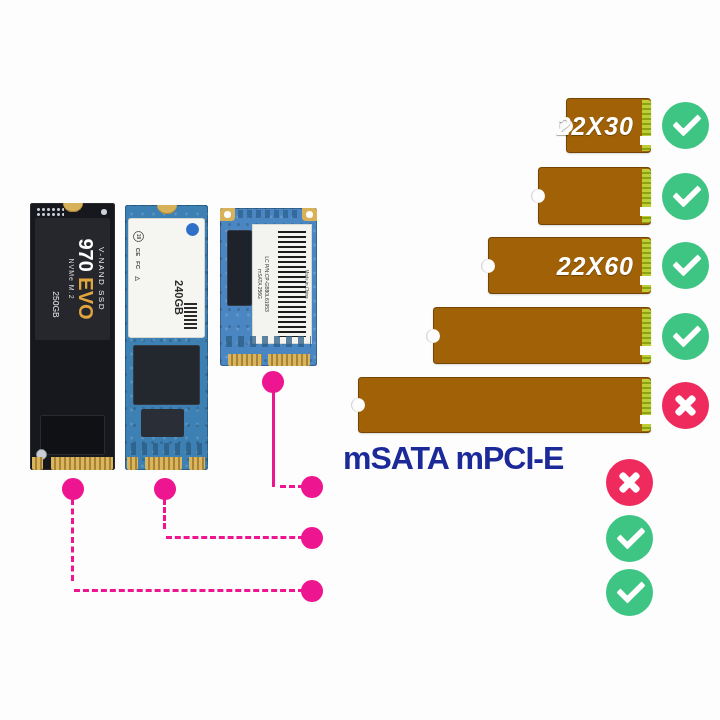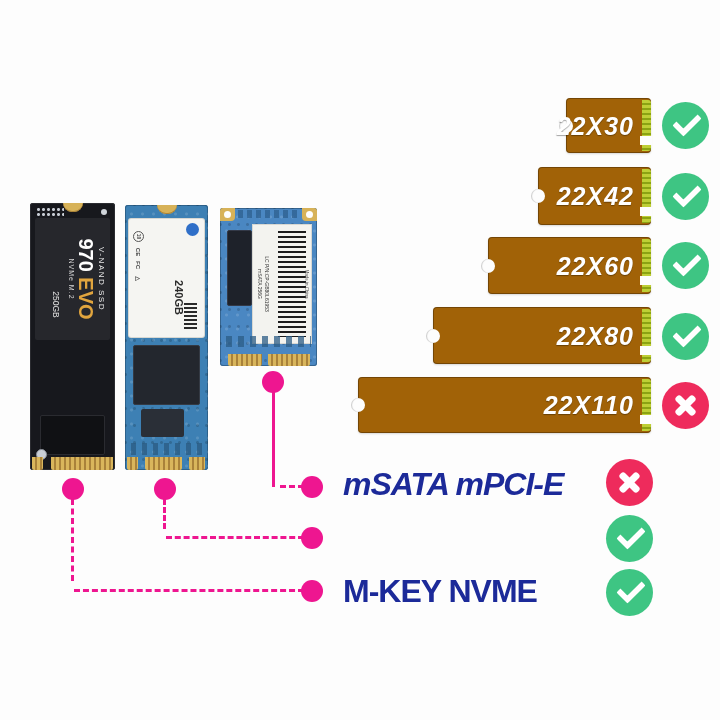--- a/index.html
+++ b/index.html
@@ -200,21 +200,20 @@
     <span class="edge">
         <span class="edge-notch"></span>
       </span>
   </div>
   <div class="status st-ok" style="left:662px;top:102px;">
       <span class="icon-check"></span>
     </div>
 
   <div class="bar" style="left:538px;top:167px;width:113px;height:58px;">
     <span class="screw-notch"></span>
-    <span class="size-label">22X42</span>
     <span class="edge">
         <span class="edge-notch"></span>
       </span>
   </div>
   <div class="status st-ok" style="left:662px;top:173px;">
       <span class="icon-check"></span>
     </div>
 
   <div class="bar" style="left:488px;top:237px;width:163px;height:57px;">
     <span class="screw-notch"></span>
@@ -222,32 +221,30 @@
     <span class="edge">
         <span class="edge-notch"></span>
       </span>
   </div>
   <div class="status st-ok" style="left:662px;top:242px;">
       <span class="icon-check"></span>
     </div>
 
   <div class="bar" style="left:433px;top:307px;width:218px;height:57px;">
     <span class="screw-notch"></span>
-    <span class="size-label">22X80</span>
     <span class="edge">
         <span class="edge-notch"></span>
       </span>
   </div>
   <div class="status st-ok" style="left:662px;top:313px;">
       <span class="icon-check"></span>
     </div>
 
   <div class="bar" style="left:358px;top:377px;width:293px;height:56px;">
     <span class="screw-notch"></span>
-    <span class="size-label">22X110</span>
     <span class="edge">
         <span class="edge-notch"></span>
       </span>
   </div>
   <div class="status st-no" style="left:662px;top:382px;">
       <span class="icon-cross-a"></span>
       <span class="icon-cross-b"></span>
     </div>
 
   <div class="pdot" style="left:62px;top:478px;"></div>
@@ -259,28 +256,27 @@
   <div class="pdot" style="left:301px;top:476px;"></div>
 
   <div class="vdash" style="left:163px;top:499px;height:30px;"></div>
   <div class="hdash" style="left:166px;top:536px;width:138px;"></div>
   <div class="pdot" style="left:301px;top:527px;"></div>
 
   <div class="vdash" style="left:71px;top:499px;height:82px;"></div>
   <div class="hdash" style="left:74px;top:589px;width:230px;"></div>
   <div class="pdot" style="left:301px;top:580px;"></div>
 
-  <div class="iface-label" style="top:462px;font-style:italic;">mSATA mPCI-E</div>
+  <div class="iface-label" style="top:436px;">mSATA mPCI-E</div>
   <div class="status st-no" style="left:606px;top:459px;">
       <span class="icon-cross-a"></span>
       <span class="icon-cross-b"></span>
     </div>
 
   <div class="status st-ok" style="left:606px;top:515px;">
       <span class="icon-check"></span>
     </div>
 
-  <div class="iface-label" style="top:569px;">M-KEY NVME</div>
   <div class="status st-ok" style="left:606px;top:569px;">
       <span class="icon-check"></span>
     </div>
 
 </div>
 
 </body></html>

